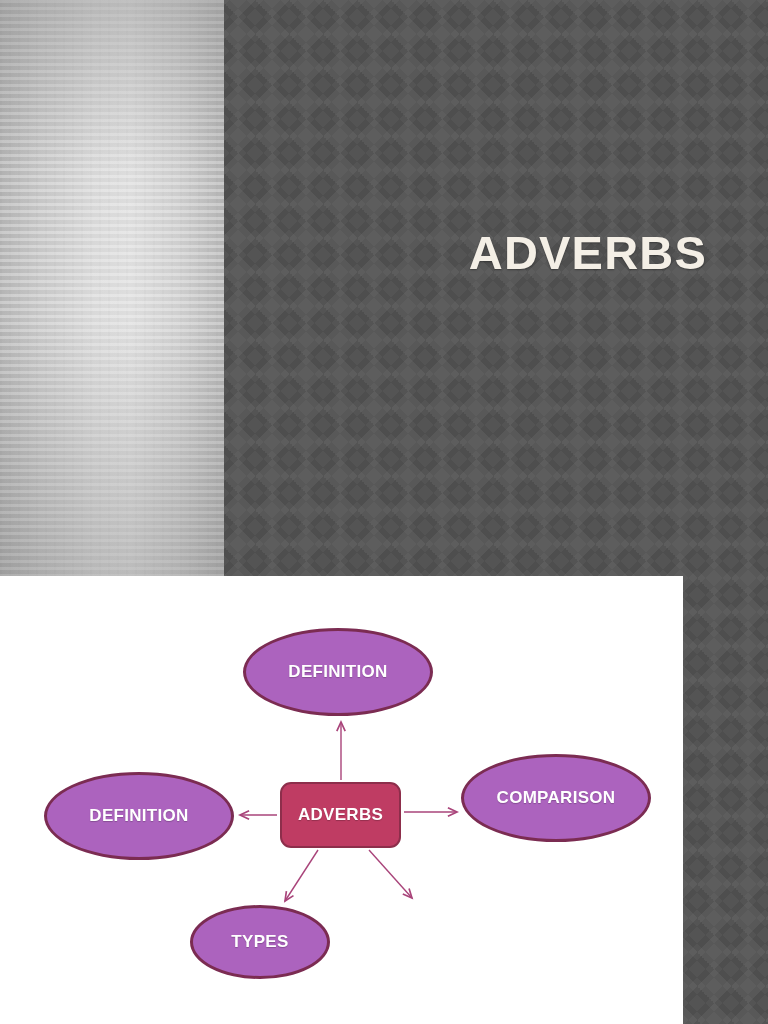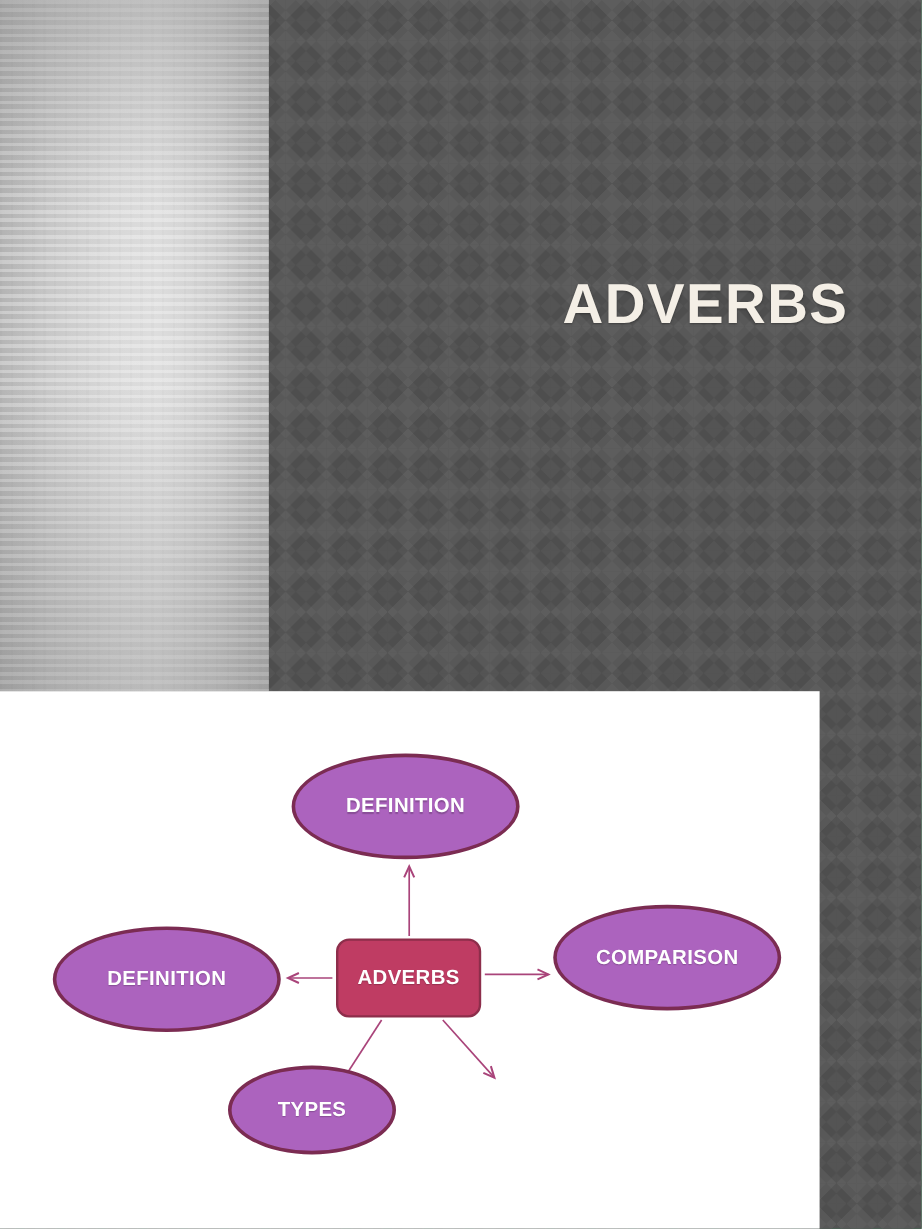--- a/index.html
+++ b/index.html
@@ -158,21 +158,21 @@
   .node-label {
     display: block;
     width: 92%;
     word-break: break-all;
   }
 
   #node-definition { left: 243px; top: 52px;  width: 190px; height: 88px; }
   #node-formation  { left: 44px;  top: 196px; width: 190px; height: 88px; }
   #node-adverbs    { left: 280px; top: 206px; width: 121px; height: 66px; }
   #node-comparison { left: 461px; top: 178px; width: 190px; height: 88px; }
-  #node-types      { left: 190px; top: 312px; width: 140px; height: 74px; }
+  #node-types      { left: 190px; top: 329px; width: 140px; height: 74px; }
   #node-exercise   { left: 378px; top: 322px; width: 152px; height: 78px; }
 </style>
 </head>
 <body>
 
 <div id="slide">
 
   <div class="bg-dark"></div>
 
   <div class="panel-light">

